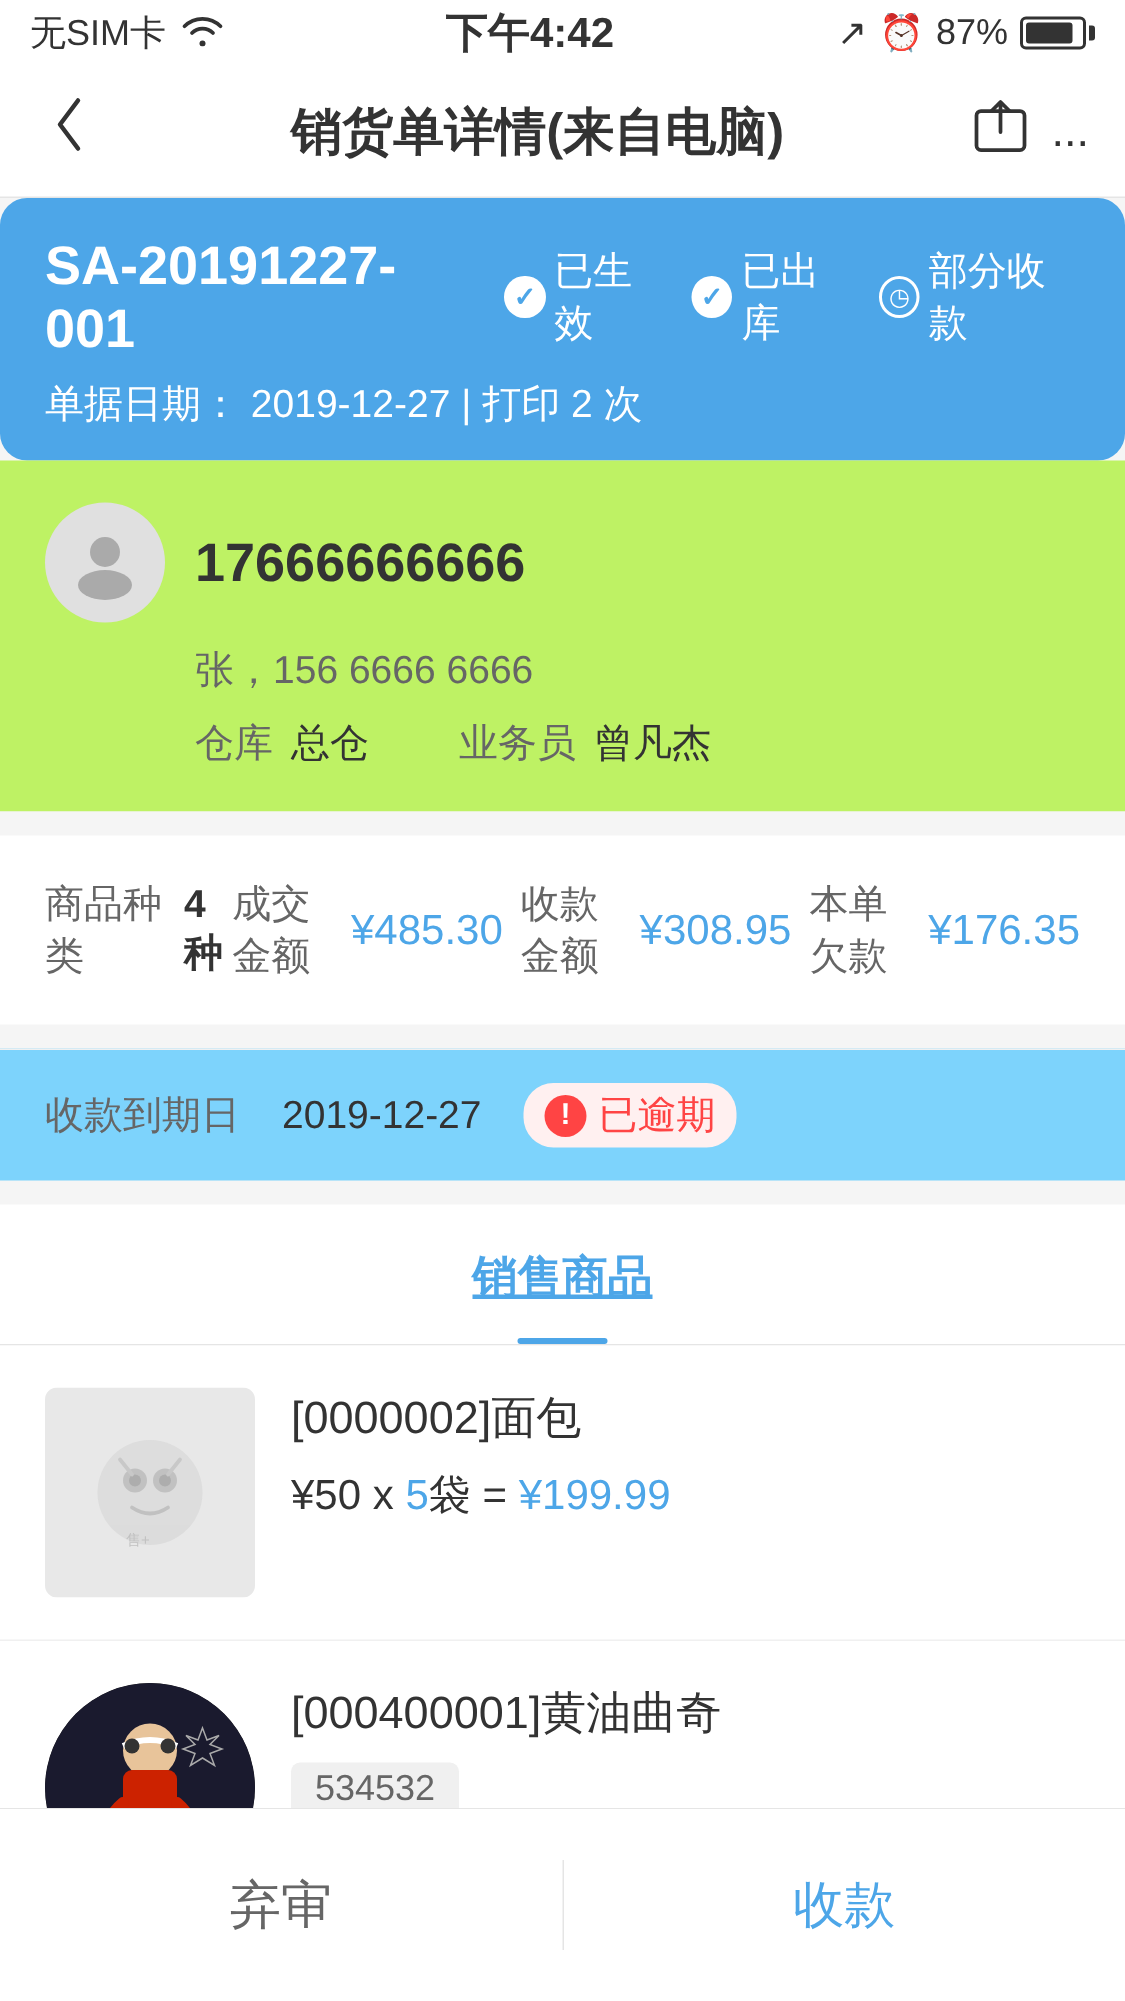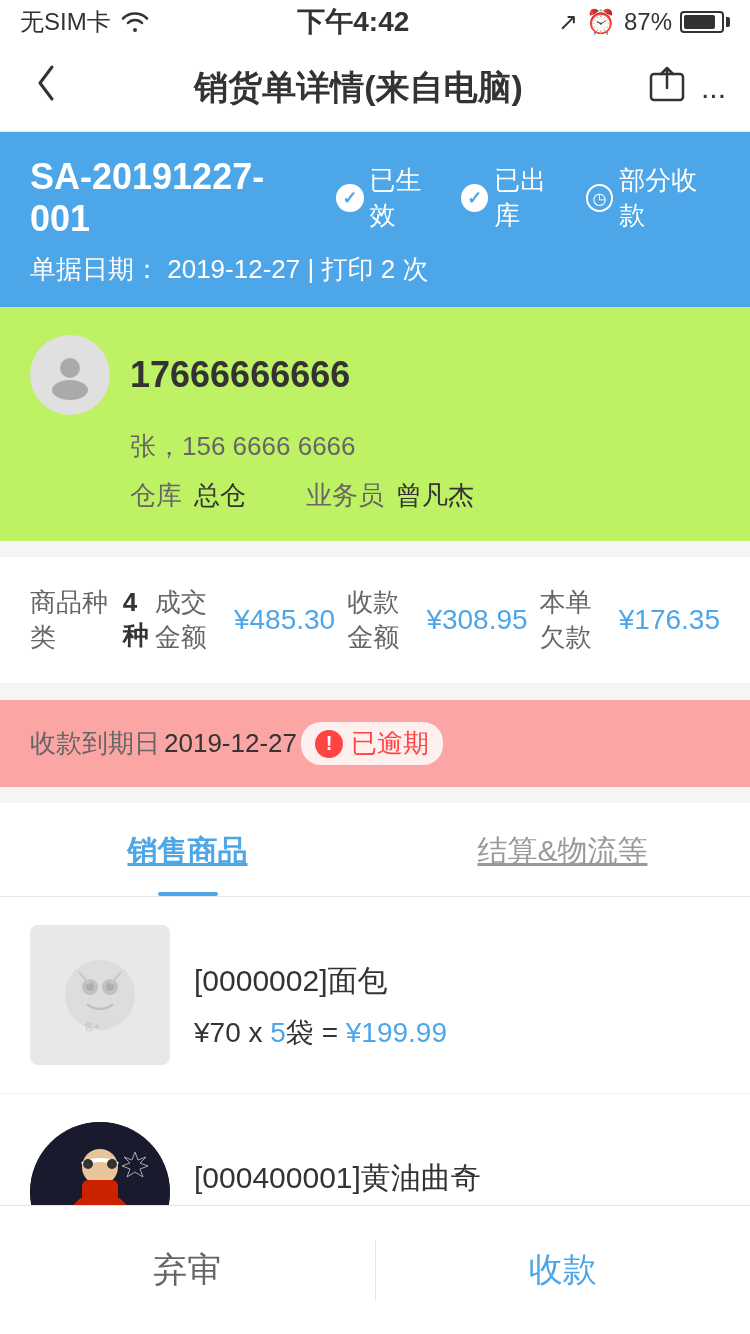--- a/index.html
+++ b/index.html
@@ -58,20 +58,21 @@
     .nav-icon {
       font-size: 30px;
       color: #333;
       cursor: pointer;
     }
 
     
     .order-header {
       background: #4DA6E8;
       padding: 24px 30px 20px;
+      border-radius: 18px;
     }
     .order-id-row {
       display: flex;
       align-items: center;
       gap: 20px;
       margin-bottom: 12px;
     }
     .order-id {
       font-size: 36px;
       font-weight: 700;
@@ -216,25 +217,25 @@
       color: #666;
     }
     .amount-value {
       font-size: 28px;
       color: #4DA6E8;
       font-weight: 500;
     }
 
     
     .due-section {
-      background: #fca5a5;
+      background: #7dd3fc;
       padding: 22px 30px;
       display: flex;
       align-items: center;
-      gap: 4px;
+      gap: 28px;
       margin-top: 16px;
       border-top: 1px solid #f0f0f0;
     }
     .due-label {
       font-size: 26px;
       color: #666;
     }
     .due-date {
       font-size: 26px;
       color: #333;
@@ -322,21 +323,20 @@
     .product-info {
       flex: 1;
       display: flex;
       flex-direction: column;
       gap: 12px;
     }
     .product-name {
       font-size: 30px;
       color: #333;
       font-weight: 500;
-      margin-top: 36px;
     }
     .product-sku-badge {
       background: #f0f0f0;
       border-radius: 6px;
       padding: 4px 16px;
       font-size: 24px;
       color: #666;
       display: inline-block;
       width: fit-content;
     }
@@ -551,21 +551,20 @@
   <span class="due-label">收款到期日</span>
   <span class="due-date">2019-12-27</span>
   <div class="overdue-badge">
     <div class="overdue-icon">!</div>
     <span class="overdue-text">已逾期</span>
   </div>
 </div>
 
 <div class="tabs-container">
   <div class="tab active">销售商品</div>
-  <div class="tab">结算&amp;物流等</div>
 </div>
 
 <div class="products-section">
 
   <div class="product-item">
     <div class="product-image">
       <div class="owl-logo">
         <svg class="owl-svg" viewBox="0 0 80 80" fill="none">
           <circle cx="40" cy="40" r="35" fill="#ccc"></circle>
           <circle cx="30" cy="32" r="8" fill="#888"></circle>
@@ -575,21 +574,21 @@
           <path d="M28 50 Q40 58 52 50" stroke="#888" stroke-width="2.5" fill="none" stroke-linecap="round"></path>
           <path d="M20 18 L28 28" stroke="#999" stroke-width="2.5" stroke-linecap="round"></path>
           <path d="M60 18 L52 28" stroke="#999" stroke-width="2.5" stroke-linecap="round"></path>
           <text x="24" y="75" font-size="10" fill="#888" font-family="sans-serif">售+</text>
         </svg>
       </div>
     </div>
     <div class="product-info">
       <span class="product-name">[0000002]面包</span>
       <span class="product-price">
-        <span>¥70</span>
+        <span>¥50</span>
         x <span class="price-qty">5</span><span>袋</span>
         = <span class="price-highlight">¥199.99</span>
       </span>
     </div>
   </div>
 
   <div class="product-item">
     <div class="product-image" style="border-radius: 50%; overflow:hidden; background:#222;">
       <svg width="140" height="140" viewBox="0 0 140 140" fill="none">
         <circle cx="70" cy="70" r="70" fill="#1a1a2e"></circle>

